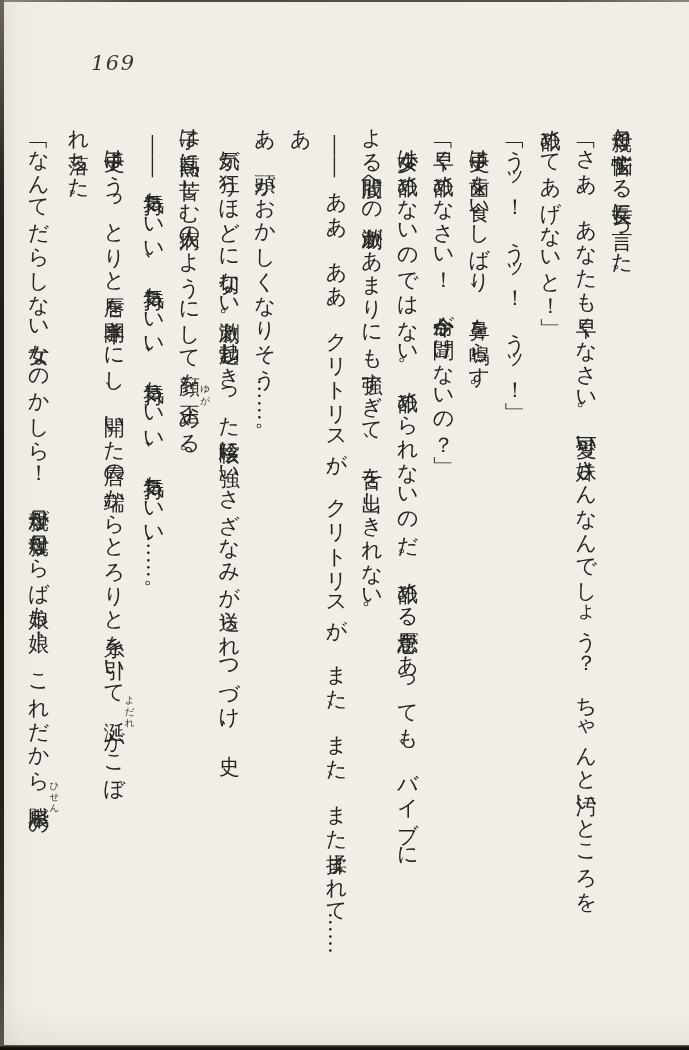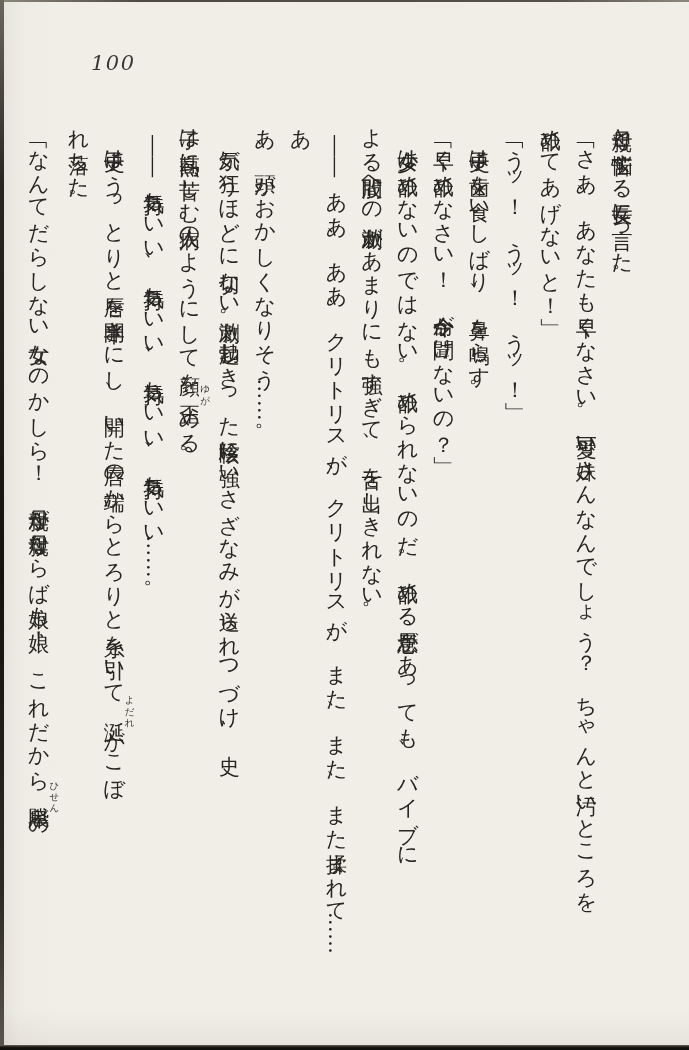--- a/index.html
+++ b/index.html
@@ -64,21 +64,21 @@
   rt {
     font-size: 9.5px;
     letter-spacing: 0;
     color: #3a3833;
   }
 </style>
 </head>
 <body>
 
 <div class="page">
-  <div class="page-number">100</div>
+  <div class="page-number">169</div>
 
   <div class="text-block">
       <div class="tline">母親と苦悩する長女に言った。</div>
       <div class="tline indent">「さあ、あなたも早くなさい。可愛い妹さんなんでしょう？　ちゃんと汚いところを</div>
       <div class="tline">舐めてあげないと！」</div>
       <div class="tline indent">「うッ！　うッ！　うッ！」</div>
       <div class="tline indent">史子は歯を食いしばり、鼻を鳴らす。</div>
       <div class="tline indent">「早く舐めなさい！　命令が聞けないの？」</div>
       <div class="tline indent">少女は舐めないのではない。舐められないのだ。舐める意思があっても、バイブに</div>
       <div class="tline">よる股間への刺激があまりにも強すぎて、舌を出しきれない。</div>

